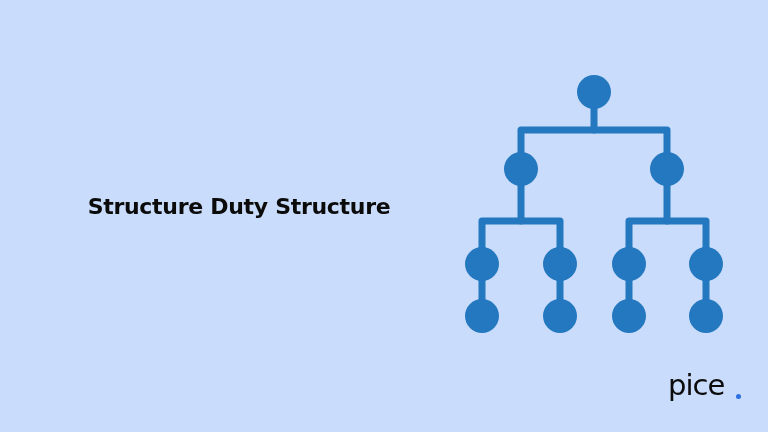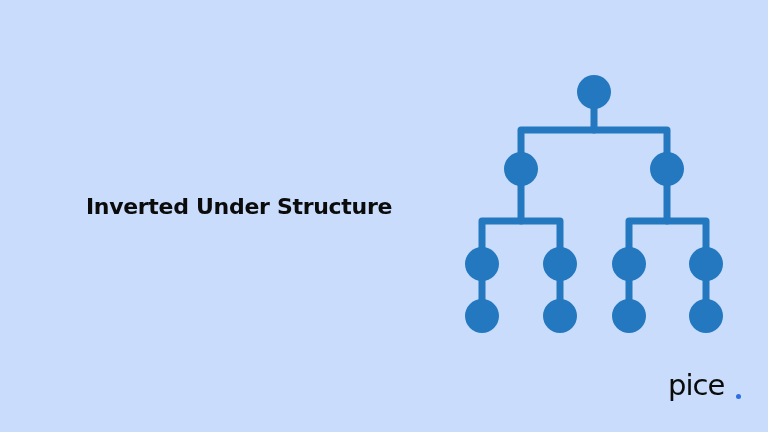--- a/index.html
+++ b/index.html
@@ -33,21 +33,21 @@
   .logo-dot {
     position: absolute;
     left: 736px; top: 394px;
     width: 5px; height: 5px; border-radius: 50%;
   }
 </style>
 </head>
 <body>
 
 <div class="title">
-  <span>Inverted Under Structure</span>
+  <span>Structure Duty Structure</span>
 </div>
 
 <svg class="tree" width="768" height="432" viewBox="0 0 768 432">
   <g fill="none" stroke="#2478c0" stroke-width="7" stroke-linejoin="round" stroke-linecap="round">
     <line x1="594" y1="92" x2="594" y2="130"></line>
     <polyline points="521,169 521,130 667,130 667,169"></polyline>
     <line x1="521" y1="169" x2="521" y2="221"></line>
     <line x1="667" y1="169" x2="667" y2="221"></line>
     <polyline points="482,264 482,221 560,221 560,264"></polyline>
     <polyline points="629,264 629,221 706,221 706,264"></polyline>

